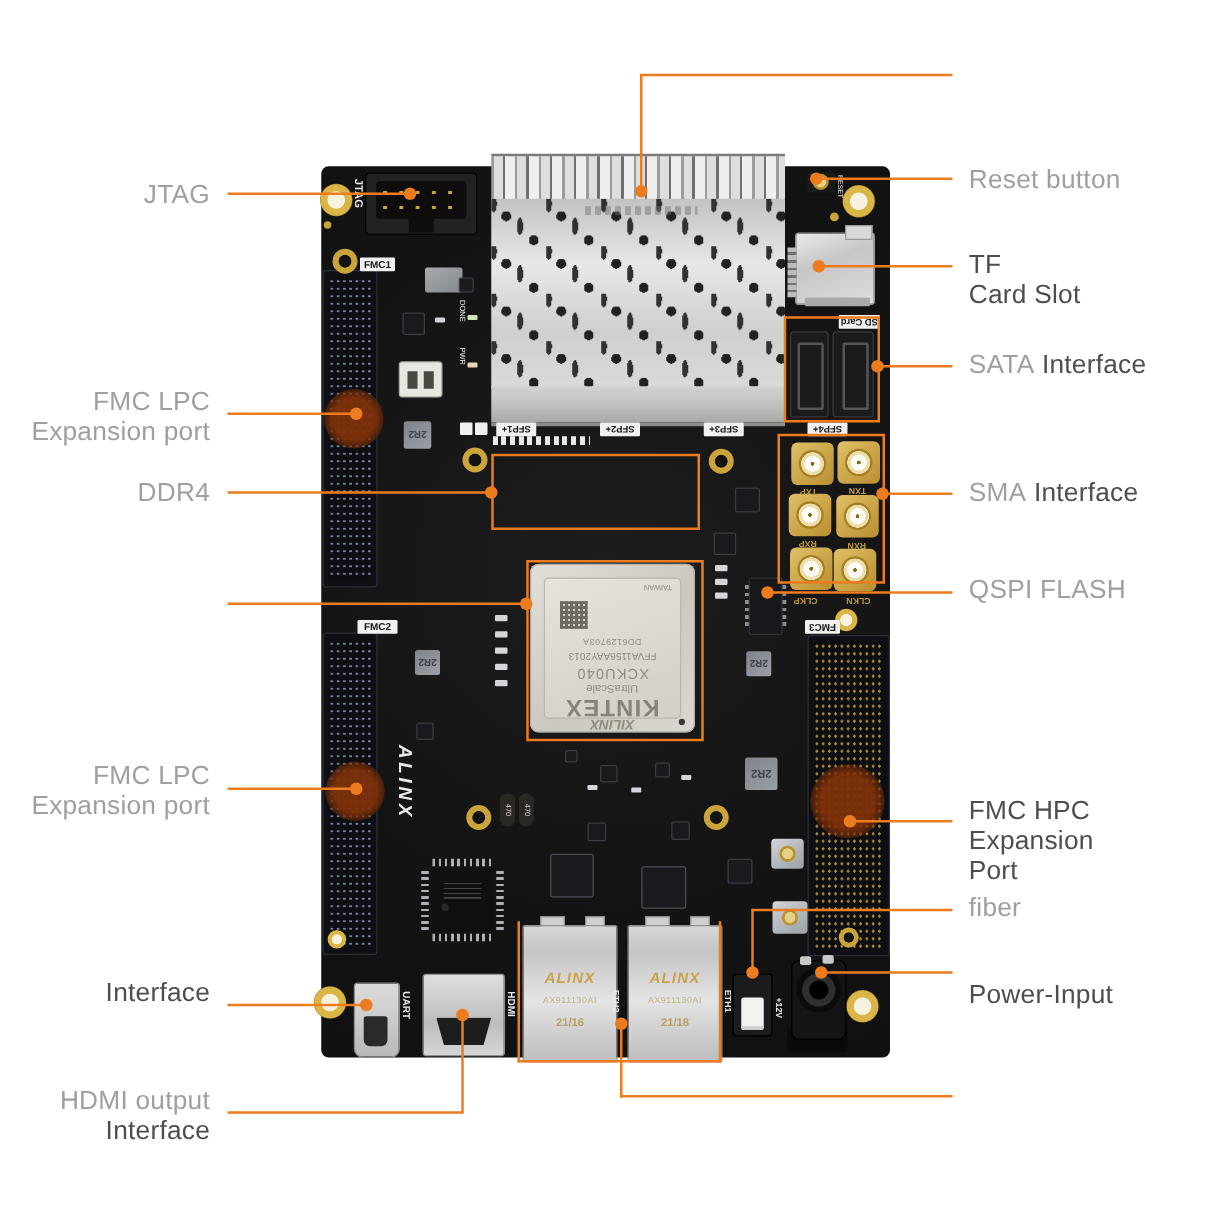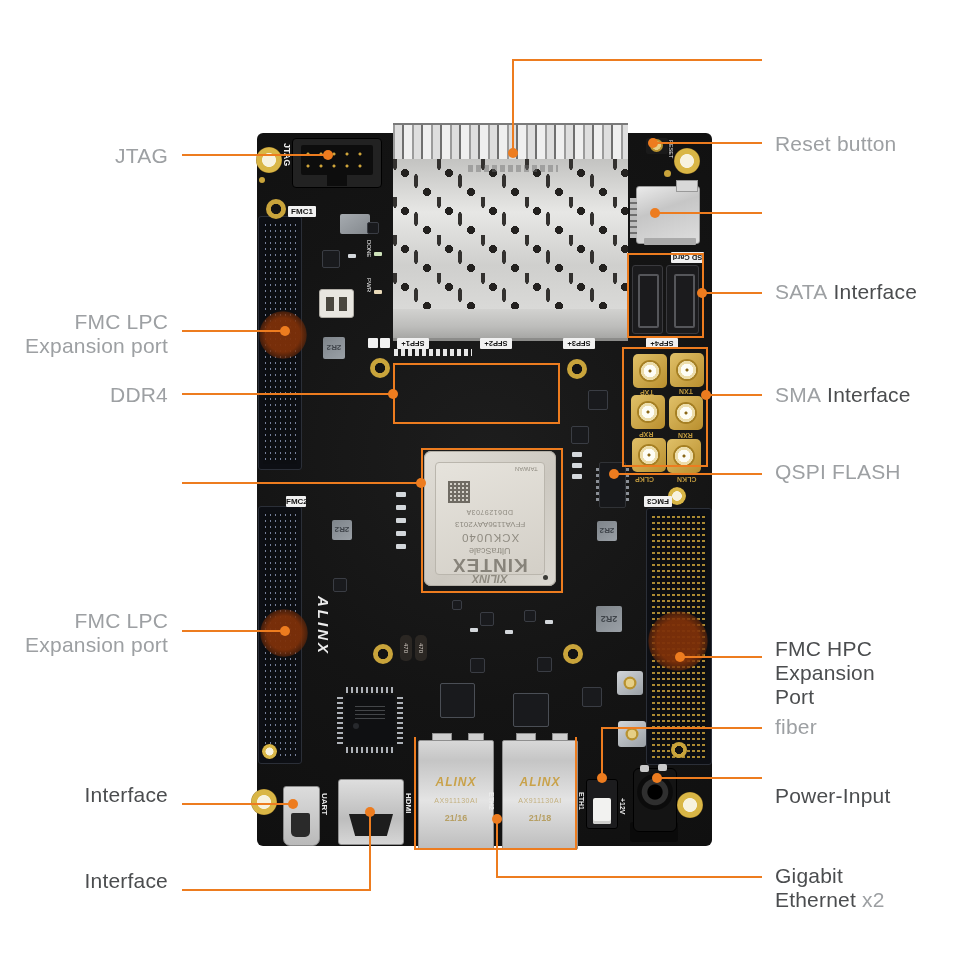--- a/index.html
+++ b/index.html
@@ -102,49 +102,50 @@
     <span class="lt">DDR4</span>
   </div>
   <div class="lbl left-lbl" style="top:609px">
     <div><span class="lt">FMC LPC</span></div>
     <div><span class="lt">Expansion port</span></div>
   </div>
   <div class="lbl left-lbl" style="top:783px">
     <div><span class="dk">Interface</span></div>
   </div>
   <div class="lbl left-lbl" style="top:869px">
+    <div><span class="lt">HDMI output</span></div>
     <div><span class="dk">Interface</span></div>
   </div>
 
   <div class="lbl right-lbl" style="top:132px">
     <span class="lt">Reset button</span>
+  </div>
+  <div class="lbl right-lbl" style="top:200px">
+    <div><span class="dk">TF</span></div>
+    <div><span class="dk">Card Slot</span></div>
   </div>
   <div class="lbl right-lbl" style="top:280px">
     <span class="lt">SATA</span><span class="dk w2">Interface</span>
   </div>
   <div class="lbl right-lbl" style="top:383px">
     <span class="lt">SMA</span><span class="dk w2">Interface</span>
   </div>
   <div class="lbl right-lbl" style="top:460px">
     <span class="lt">QSPI FLASH</span>
   </div>
   <div class="lbl right-lbl" style="top:637px">
     <div><span class="dk">FMC HPC</span></div>
     <div><span class="dk">Expansion</span></div>
     <div><span class="dk">Port</span></div>
   </div>
   <div class="lbl right-lbl" style="top:715px">
     <span class="lt">fiber</span>
   </div>
   <div class="lbl right-lbl" style="top:784px">
     <span class="dk">Power-Input</span>
-  </div>
-  <div class="lbl right-lbl" style="top:864px">
-    <div><span class="dk">Gigabit</span></div>
-    <div><span class="dk">Ethernet</span><span class="lt w2">x2</span></div>
   </div>
 
   <div class="vline" style="left:512px;top:60px;height:93px"></div>
   <div class="hline" style="left:512px;top:59px;width:250px"></div>
   <div class="dot" style="left:508px;top:148px"></div>
 
   <div class="hline" style="left:653px;top:142px;width:109px"></div>
   <div class="dot" style="left:648px;top:138px"></div>
 
   <div class="hline" style="left:655px;top:212px;width:107px"></div>
@@ -221,21 +222,21 @@
 
   <div class="cmp" style="left:292px;top:138px;width:88px;height:48px;background:#222;border:1px solid #000;border-radius:4px">
     <div style="position:absolute;left:8px;top:6px;width:72px;height:30px;background:#0d0d0d;border-radius:2px"></div>
     <div style="position:absolute;left:12px;top:13px;width:62px;height:4px;background-image:radial-gradient(1.6px 1.6px at 3px 2px,#cfa53a 97%,transparent);background-size:13px 4px"></div>
     <div style="position:absolute;left:12px;top:25px;width:62px;height:4px;background-image:radial-gradient(1.6px 1.6px at 3px 2px,#cfa53a 97%,transparent);background-size:13px 4px"></div>
     <div style="position:absolute;left:34px;top:36px;width:20px;height:11px;background:#0d0d0d"></div>
   </div>
   <div class="vtx" style="left:282px;top:143px;height:36px;font-size:9px">JTAG</div>
 
   <div class="wlabel" style="left:288px;top:206px;width:28px;height:11px">FMC1</div>
-  <div class="wlabel" style="left:286px;top:496px;width:20px;height:11px">FMC2</div>
+  <div class="wlabel" style="left:286px;top:496px;width:32px;height:11px">FMC2</div>
   <div class="wlabel flip" style="left:644px;top:496px;width:28px;height:11px">FMC3</div>
 
   <div class="fmc" style="left:258px;top:216px;width:42px;height:252px">
     <div class="fmc-pins"></div>
   </div>
   <div class="pad" style="left:259px;top:311px;width:48px;height:48px"></div>
   <div class="fmc" style="left:258px;top:506px;width:42px;height:256px">
     <div class="fmc-pins"></div>
   </div>
   <div class="pad" style="left:260px;top:609px;width:48px;height:48px"></div>

